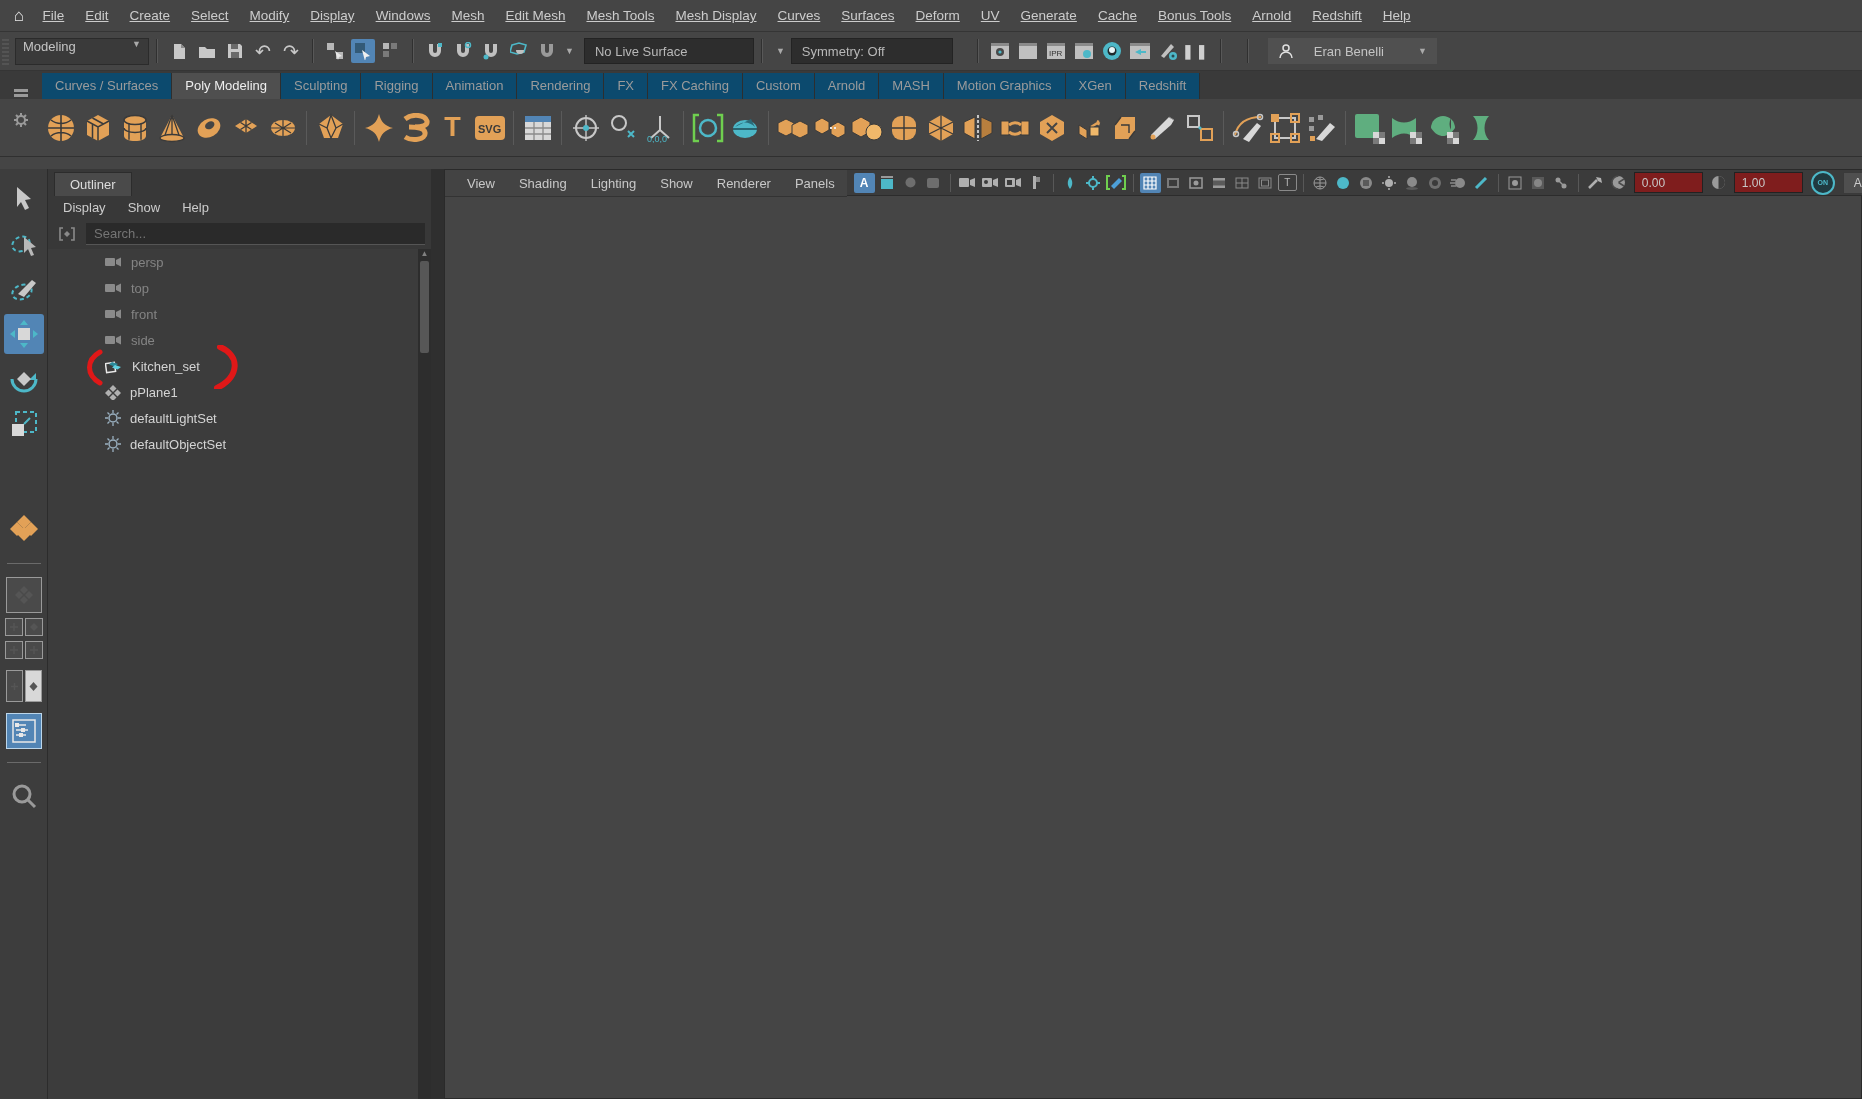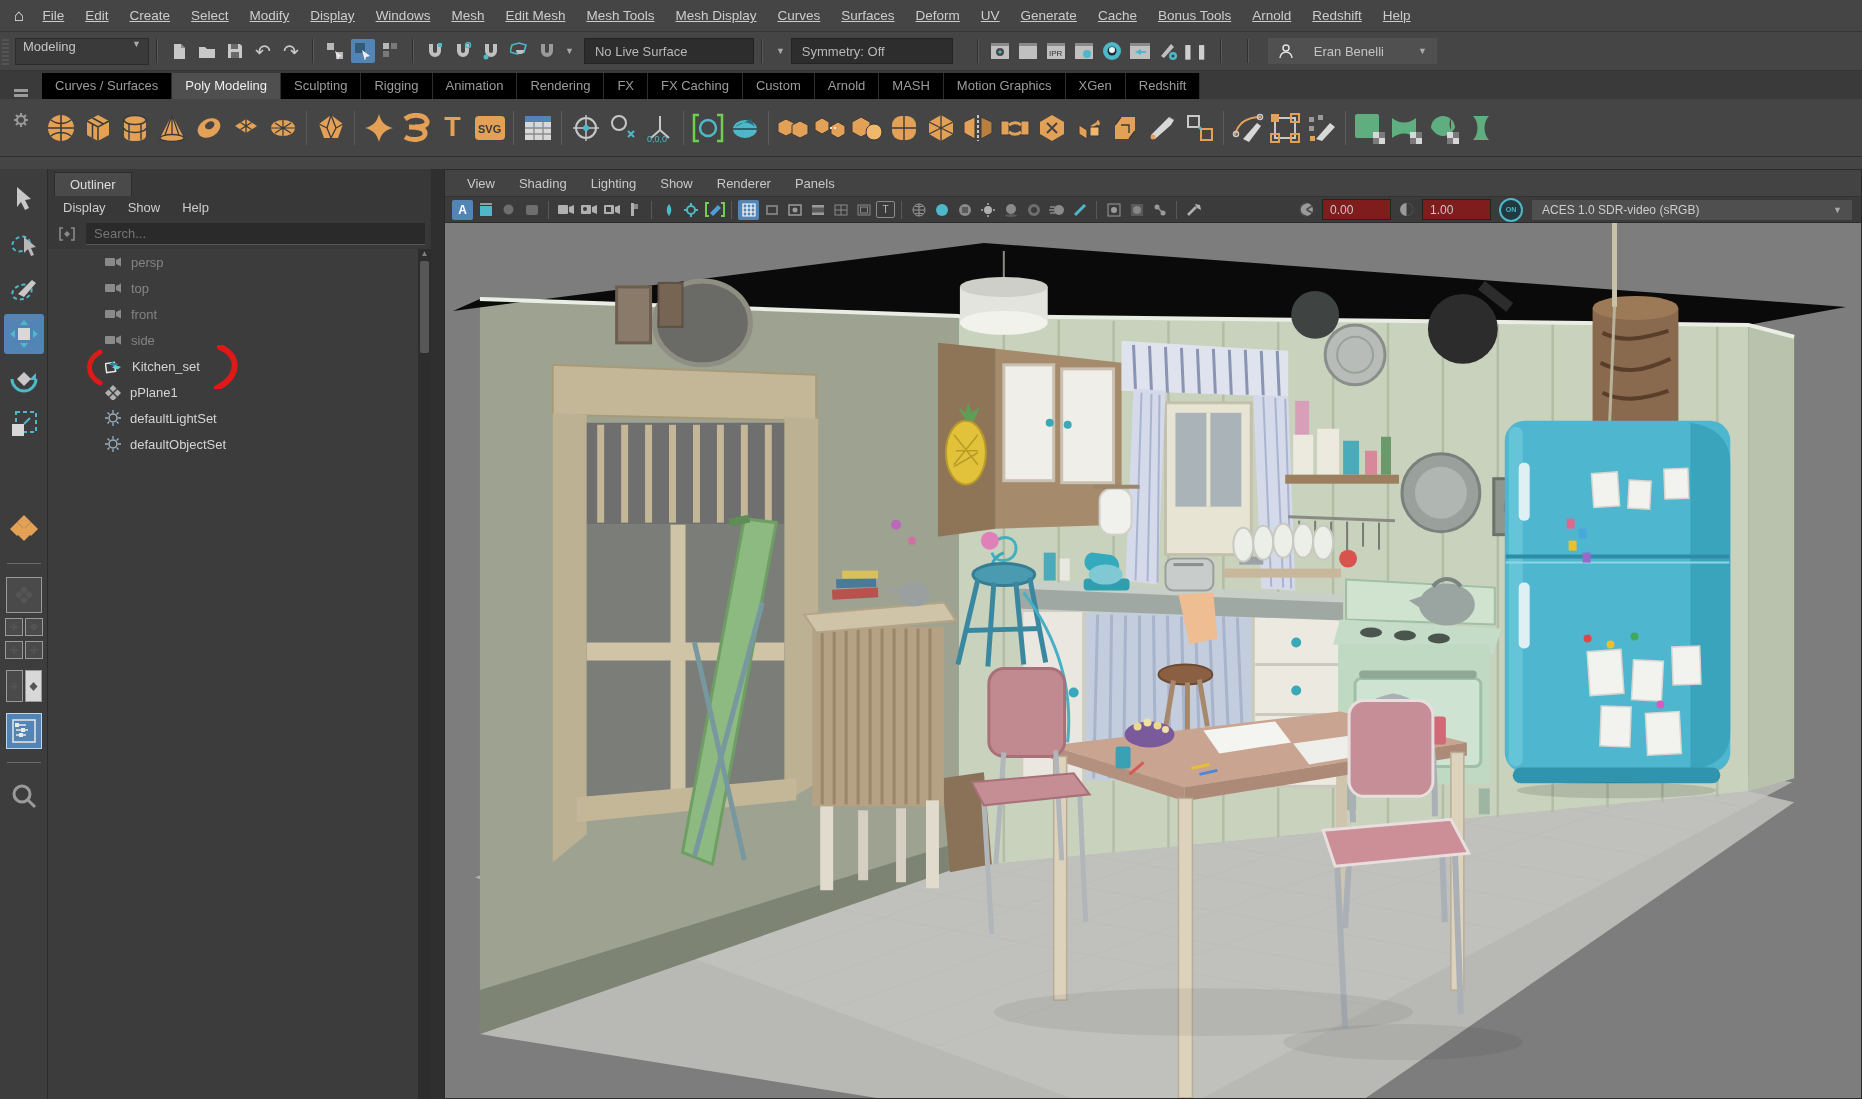--- a/index.html
+++ b/index.html
@@ -24,21 +24,21 @@
   .caret{font-size:9px;color:#aaa;}
   .ic{width:24px;height:24px;display:flex;align-items:center;justify-content:center;margin:0 2px;flex:0 0 auto;}
   .ic svg{display:block;}
   .ic.active{background:#5285b5;border-radius:2px;}
   .sl-field{height:24px;background:#2d2d2d;border:1px solid #232323;color:#b8b8b8;display:flex;
             align-items:center;padding:0 10px;}
   .userbox{height:26px;background:#505050;display:flex;align-items:center;gap:20px;padding:0 10px;margin-left:12px;}
   .pause{letter-spacing:2px;color:#cfcfcf;font-weight:bold;font-size:14px;}
   
   .shelftabs{height:28px;background:#3a3a3a;display:flex;align-items:flex-end;padding-left:42px;font-size:13px;color:#9b9b9b;}
-  .stab{padding:5px 13px 6px;background:#000000;border-right:1px solid #2e2e2e;white-space:nowrap;}
+  .stab{padding:5px 13px 6px;background:#0c4a6e;border-right:1px solid #2e2e2e;white-space:nowrap;}
   .stab.active{background:#4f4f4f;color:#eeeeee;}
   .shelfrow{height:57px;background:#454545;border-bottom:1px solid #303030;display:flex;align-items:center;padding-left:42px;overflow:hidden;}
   .sicon{width:37px;height:40px;display:flex;align-items:center;justify-content:center;flex:0 0 auto;}
   .ssep{width:0;height:34px;border-left:1px solid #5a5a5a;margin:0 5px;flex:0 0 auto;}
   .shelf-left{position:absolute;left:6px;width:30px;display:flex;flex-direction:column;gap:14px;align-items:center;}
   
   .main{position:absolute;top:169px;left:0;right:0;bottom:0;display:flex;}
   
   .toolbox{width:47px;background:#3d3d3d;border-right:1px solid #2c2c2c;display:flex;flex-direction:column;
            align-items:center;padding-top:10px;gap:5px;flex:0 0 auto;}
@@ -61,21 +61,21 @@
                  color:#9a9a9a;font-size:13px;padding:0 8px;outline:none;font-family:inherit;}
   .otree{position:absolute;top:80px;left:0;right:13px;bottom:0;background:#3c3c3c;}
   .orow{height:26px;display:flex;align-items:center;gap:9px;padding-left:57px;color:#d4d4d4;}
   .orow.dim{color:#848484;}
   .oscroll{position:absolute;top:80px;right:0;width:13px;bottom:0;background:#2d2d2d;display:flex;flex-direction:column;align-items:center;}
   .oarr{color:#808080;font-size:8px;line-height:10px;}
   .othumb{width:9px;height:92px;background:#575757;border-radius:2px;margin-top:2px;}
   .annot{position:absolute;left:30px;top:176px;pointer-events:none;}
   
   .vp-gap{width:13px;background:#2f2f2f;flex:0 0 auto;}
-  .viewport{flex:1;display:flex;flex-direction:column;min-width:0;border:1px solid #2a2a2a;}
+  .viewport{flex:1;display:flex;flex-direction:row;min-width:0;border:1px solid #2a2a2a;}
   .vpmenu{height:26px;background:#434343;border-bottom:1px solid #333;display:flex;align-items:center;
           font-size:13px;color:#c8c8c8;padding-left:10px;}
   .vpmi{padding:0 12px;}
   .vptoolbar{height:25px;background:#3b3b3b;border-bottom:1px solid #2c2c2c;display:flex;align-items:center;
              padding-left:6px;font-size:11px;color:#b8b8b8;}
   .vpi{width:21px;height:20px;display:flex;align-items:center;justify-content:center;margin:0 1px;border-radius:2px;flex:0 0 auto;}
   .vpi.active{background:#5285b5;color:#fff;}
   .vpi.teal{color:#4db8c8;}
   .vpsep{width:0;height:18px;border-left:1px solid #585858;margin:0 5px;flex:0 0 auto;}
   .vpfield{width:58px;height:17px;background:#7f1d1d;border:1px solid #222;color:#c8c8c8;font-size:12px;

